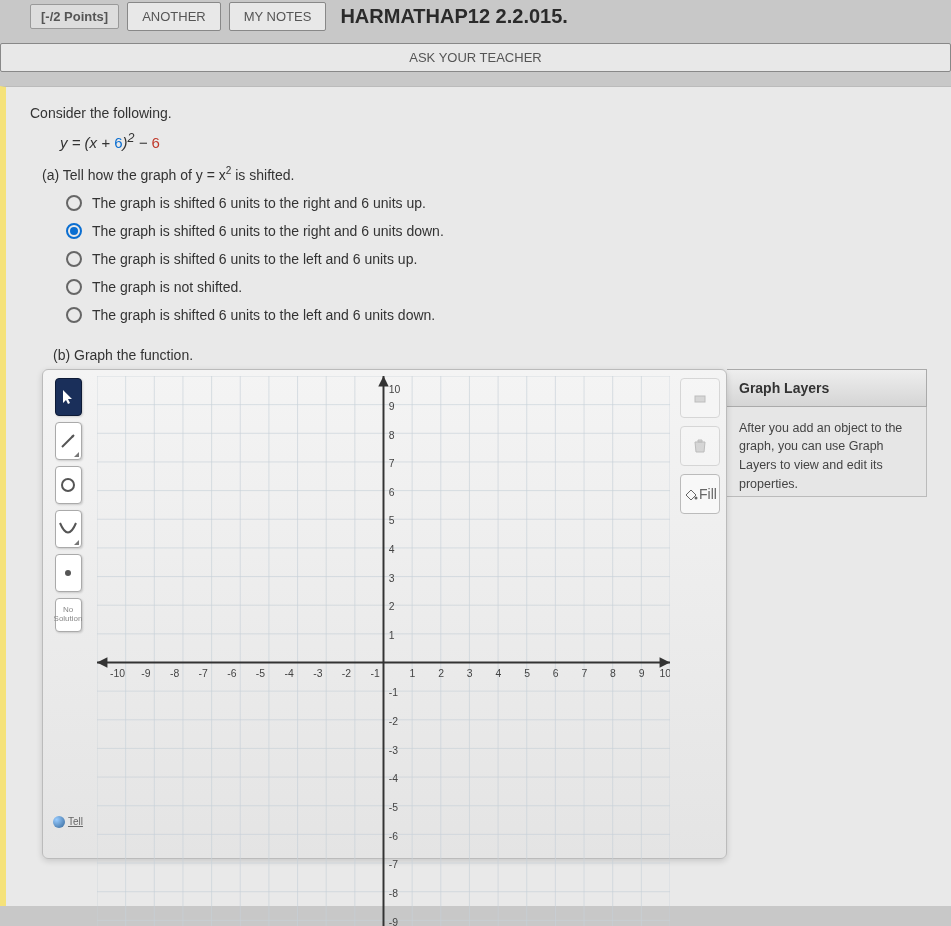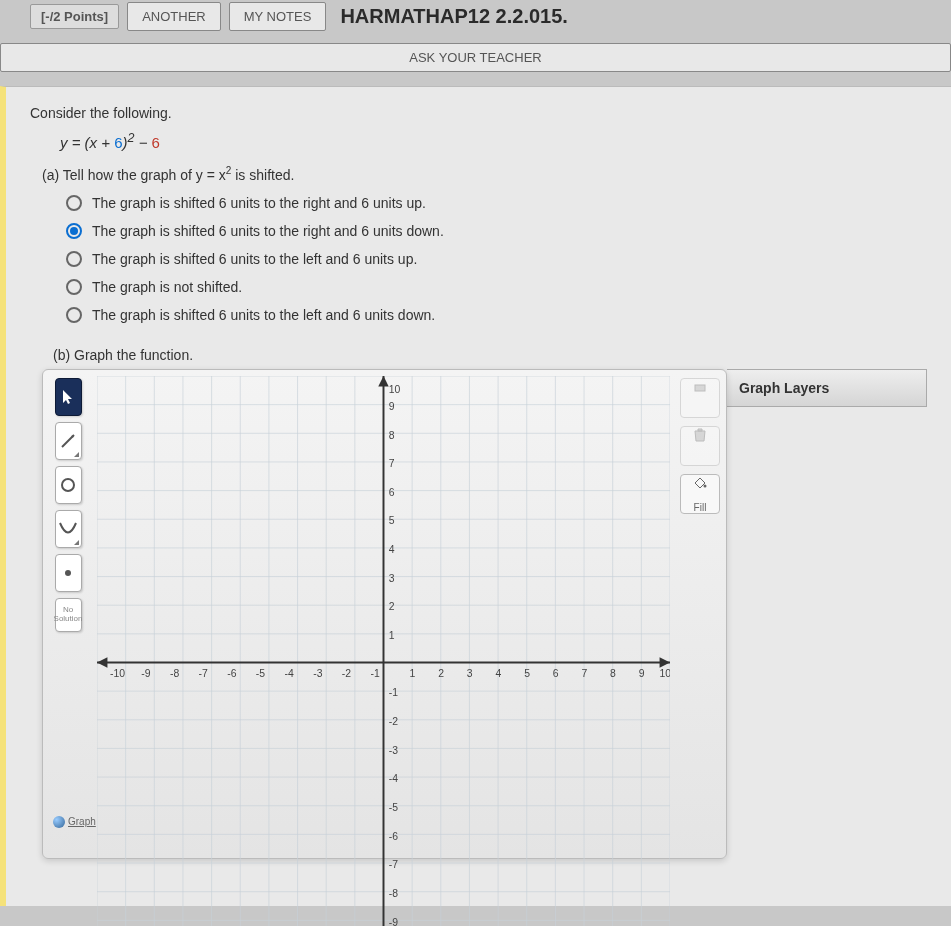--- a/index.html
+++ b/index.html
@@ -177,24 +177,24 @@
     flex-direction: column;
     gap: 8px;
     align-items: center;
   }
   .right-btn {
     width: 40px; height: 40px;
     background: #f8f8f8;
     border: 1px solid #bbb;
     border-radius: 4px;
     display: flex;
-    flex-direction: column;
-    align-items: center;
-    justify-content: space-between;
-    font-size: 10px;
+    flex-direction: row;
+    align-items: center;
+    justify-content: center;
+    font-size: 14px;
     color: #666;
     cursor: pointer;
   }
   .help-link {
     position:absolute; left:10px; bottom:30px;
     font-size:10px; color:#666; text-decoration:underline;
     display:flex; align-items:center; gap:3px;
   }
   .help-link::before{
     content:""; width:12px;height:12px;border-radius:50%;
@@ -425,22 +425,23 @@
           <div class="right-btn">
             <svg width="16" height="14" viewBox="0 0 16 14">
                 <path d="M3 8 L8 3 L13 8 L8 13 Z" fill="none" stroke="#666"></path>
                 <circle cx="13" cy="11" r="1.5" fill="#666"></circle>
               </svg>
             <span>Fill</span>
           </div>
         </div>
       </div>
       <a class="help-link">
-          <span>Graph</span>
+          <span>Tell</span>
         </a>
 
     </div>
 
     <div class="layers-panel">
       <div class="layers-header">Graph Layers</div>
+      <div class="layers-body">After you add an object to the graph, you can use Graph Layers to view and edit its properties.</div>
     </div>
   </div>
 </div>
 
 </body></html>

